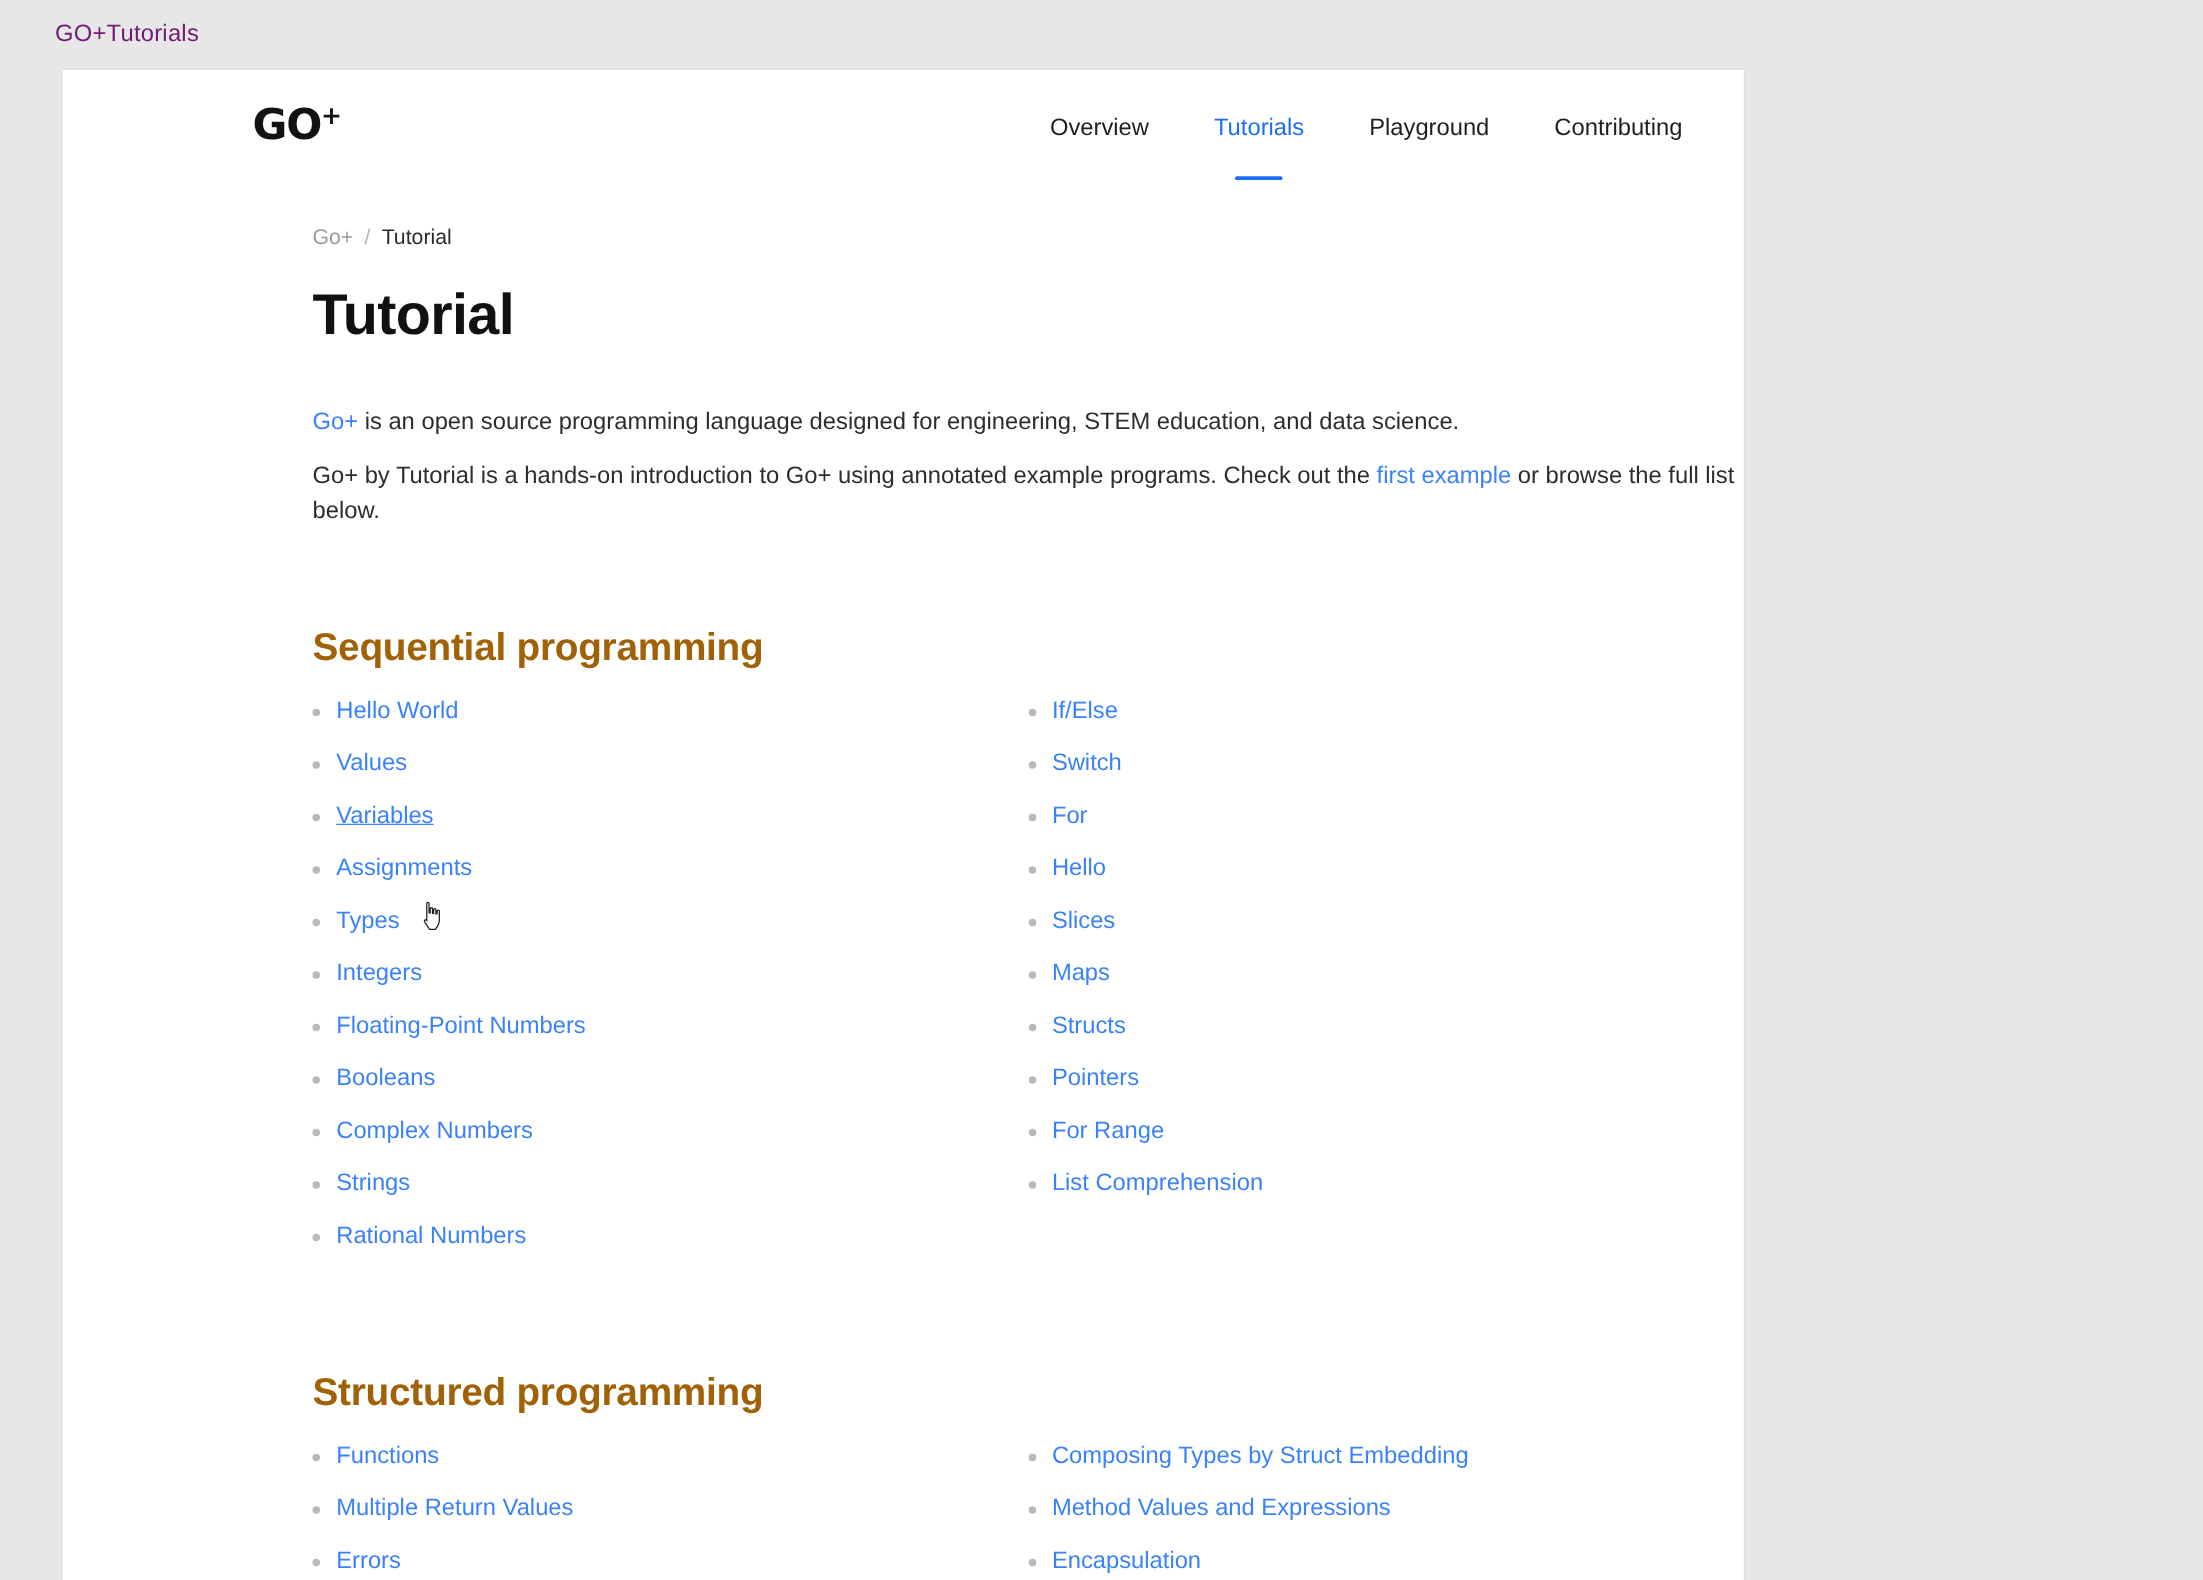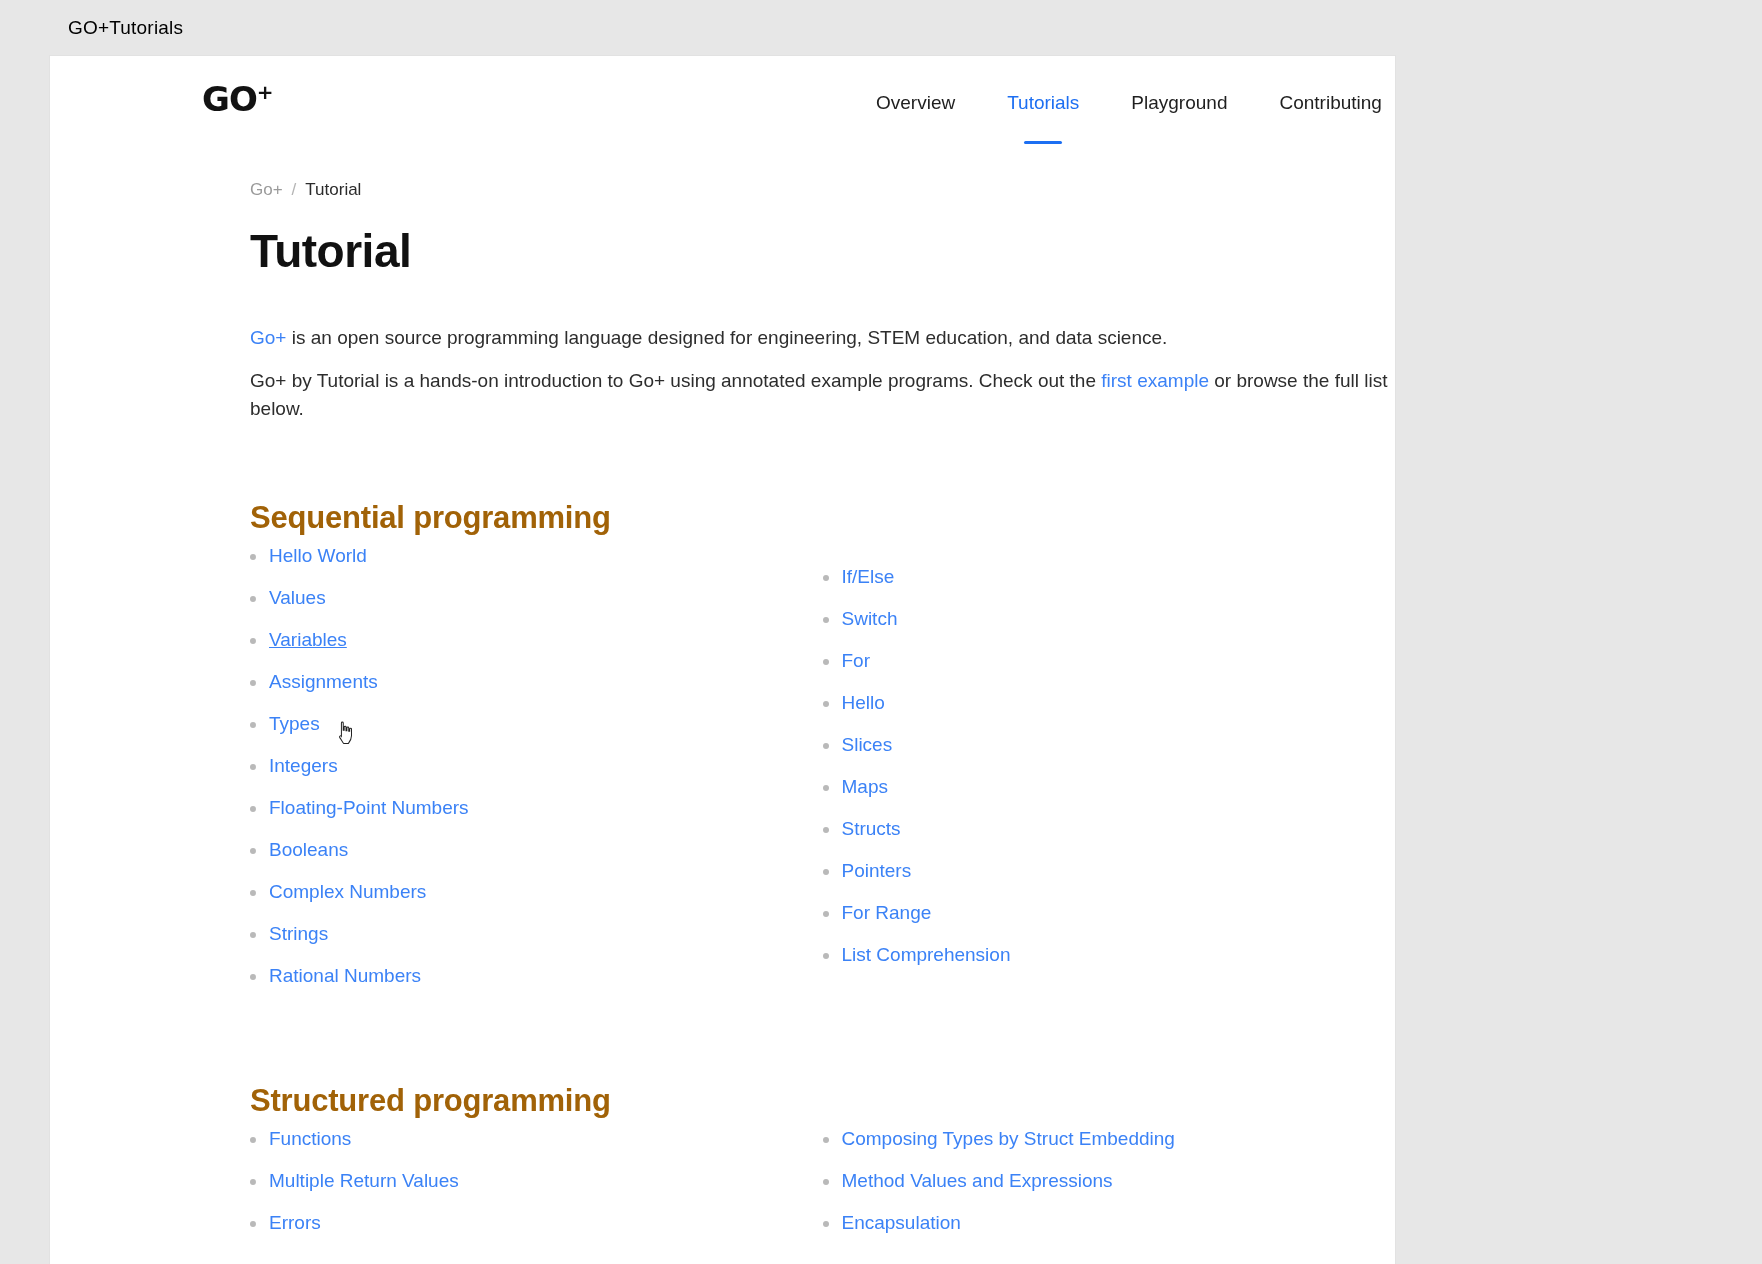--- a/index.html
+++ b/index.html
@@ -12,23 +12,23 @@
     font-family: "Liberation Sans", sans-serif;
   }
   .window-title {
     position: absolute;
     top: 0;
     left: 0;
     width: 1762px;
     height: 56px;
     display: flex;
     align-items: center;
-    padding-left: 68px;
+    padding-left: 44px;
     box-sizing: border-box;
-    color: #000000;
+    color: #701a75;
     font-size: 19px;
     letter-spacing: 0.2px;
   }
   .page {
     position: absolute;
     top: 56px;
     left: 50px;
     width: 1345px;
     height: 1208px;
     background: #ffffff;
@@ -52,21 +52,21 @@
     color: #121212;
     font-family: "DejaVu Sans", sans-serif;
     line-height: 1;
   }
   .logo sup {
     font-size: 20px;
     vertical-align: super;
   }
   .nav {
     position: absolute;
-    left: 800px;
+    left: 764px;
     top: 28px;
     display: flex;
     align-items: center;
     gap: 0px;
   }
   .nav-item {
     font-size: 19px;
     color: #1f1f1f;
     padding: 8px 26px;
     position: relative;
@@ -128,22 +128,21 @@
 
   h2.section {
     font-size: 31px;
     color: #a16207;
     font-weight: bold;
     margin: 76px 0 0 0;
     letter-spacing: -0.2px;
   }
   .cols {
     display: flex;
-    margin-top: 9px;
-    align-items: center;
+    margin-top: 22px;
   }
   .col { width: 640px; }
   ul.list {
     list-style: none;
     margin: 0;
     padding: 0;
   }
   ul.list li {
     position: relative;
     padding-left: 19px;

